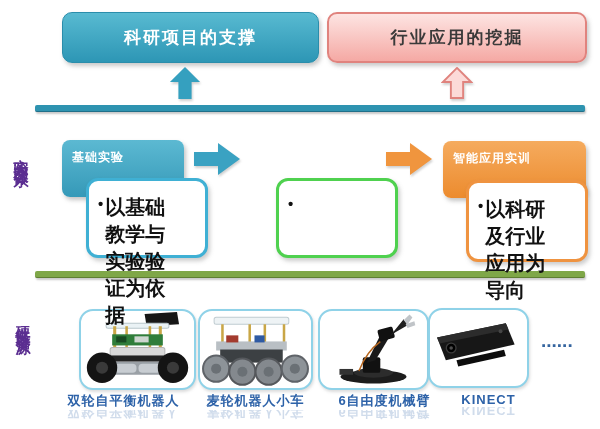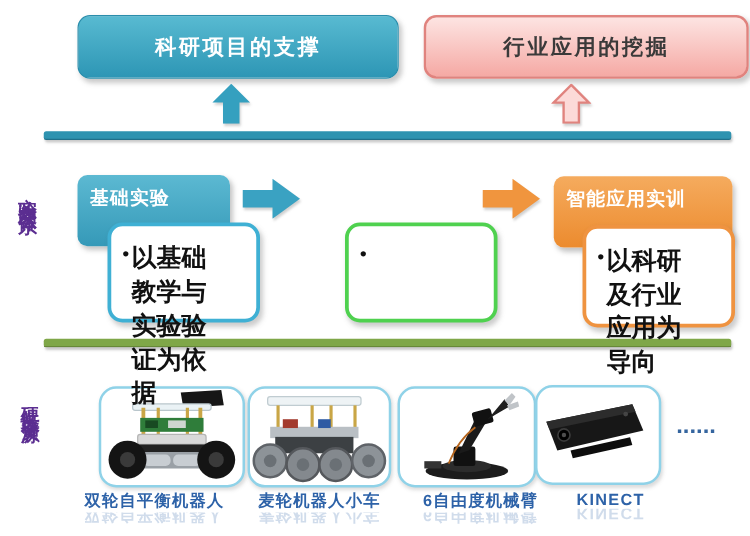--- a/index.html
+++ b/index.html
@@ -9,41 +9,41 @@
   
   .top-box { position:absolute; top:12px; height:51px; border-radius:10px;
              display:flex; align-items:center; justify-content:center;
              font-size:17px; font-weight:bold; letter-spacing:2px;
              box-shadow:2px 3px 4px rgba(100,100,100,.35);font-family:Liberation Serif, serif; }
   .box-teal { left:62px; width:257px; color:#ffffff;
               background:linear-gradient(#58bad1,#2d96b5);
               border:1px solid #2a8dab; }
   .box-pink { left:327px; width:260px; color:#3a3a3a;
               background:linear-gradient(#fde4e2,#f5a9a4);
-              border:2px solid #e0837e;margin-left:12px; }
+              border:2px solid #e0837e; }
 
   .up-arrow { position:absolute; width:32px; height:32px; }
   .up-arrow svg { display:block; width:100%; height:100%; filter:drop-shadow(1px 2px 1px rgba(120,120,120,.35)); }
   .up-teal { left:169px; top:67px; }
   .up-pink { left:441px; top:67px; }
 
   .hbar { position:absolute; left:35px; width:550px; height:7px; border-radius:2px;
           box-shadow:1px 2px 2px rgba(120,120,120,.4); }
   .bar-teal { top:105px; background:#2e93b0; border-bottom:1px solid #20708a; }
   .bar-green { top:271px; background:#7fa748; border-bottom:1px solid #5f7f33; }
 
   
   .side-label { position:absolute; writing-mode:vertical-rl; text-orientation:upright;
                 color:#5b2e91; font-weight:bold; font-size:15px; letter-spacing:3px; }
   .side-mid { left:11px; top:146px; height:120px; }
   .side-bot { left:13px; top:313px; height:104px; }
 
   
   .stage-head { position:absolute; height:57px; border-radius:8px; color:#fff;
-                font-size:15px; font-weight:bold; letter-spacing:1px;
+                font-size:12px; font-weight:bold; letter-spacing:1px;
                 padding:9px 0 0 10px; box-shadow:2px 3px 4px rgba(110,110,110,.4); z-index:1; }
   .head-1 { left:62px;  top:140px; width:122px; background:linear-gradient(#5cb9d2,#3599b8); }
   .head-2 { left:252px; top:139px; width:121px; background:linear-gradient(#66dd66,#3ecb3e); }
   .head-3 { left:443px; top:141px; width:143px; background:linear-gradient(#f5ab5e,#ec8b2e); }
 
   .stage-card { position:absolute; width:122px; height:80px; background:#fff;
                 border-radius:12px; z-index:2; padding:13px 6px 6px 9px;
                 box-shadow:2px 3px 4px rgba(110,110,110,.35);
                 display:flex; align-items:flex-start; }
   .card-1 { left:86px;  top:178px; border:3px solid #3fb0d4; }

